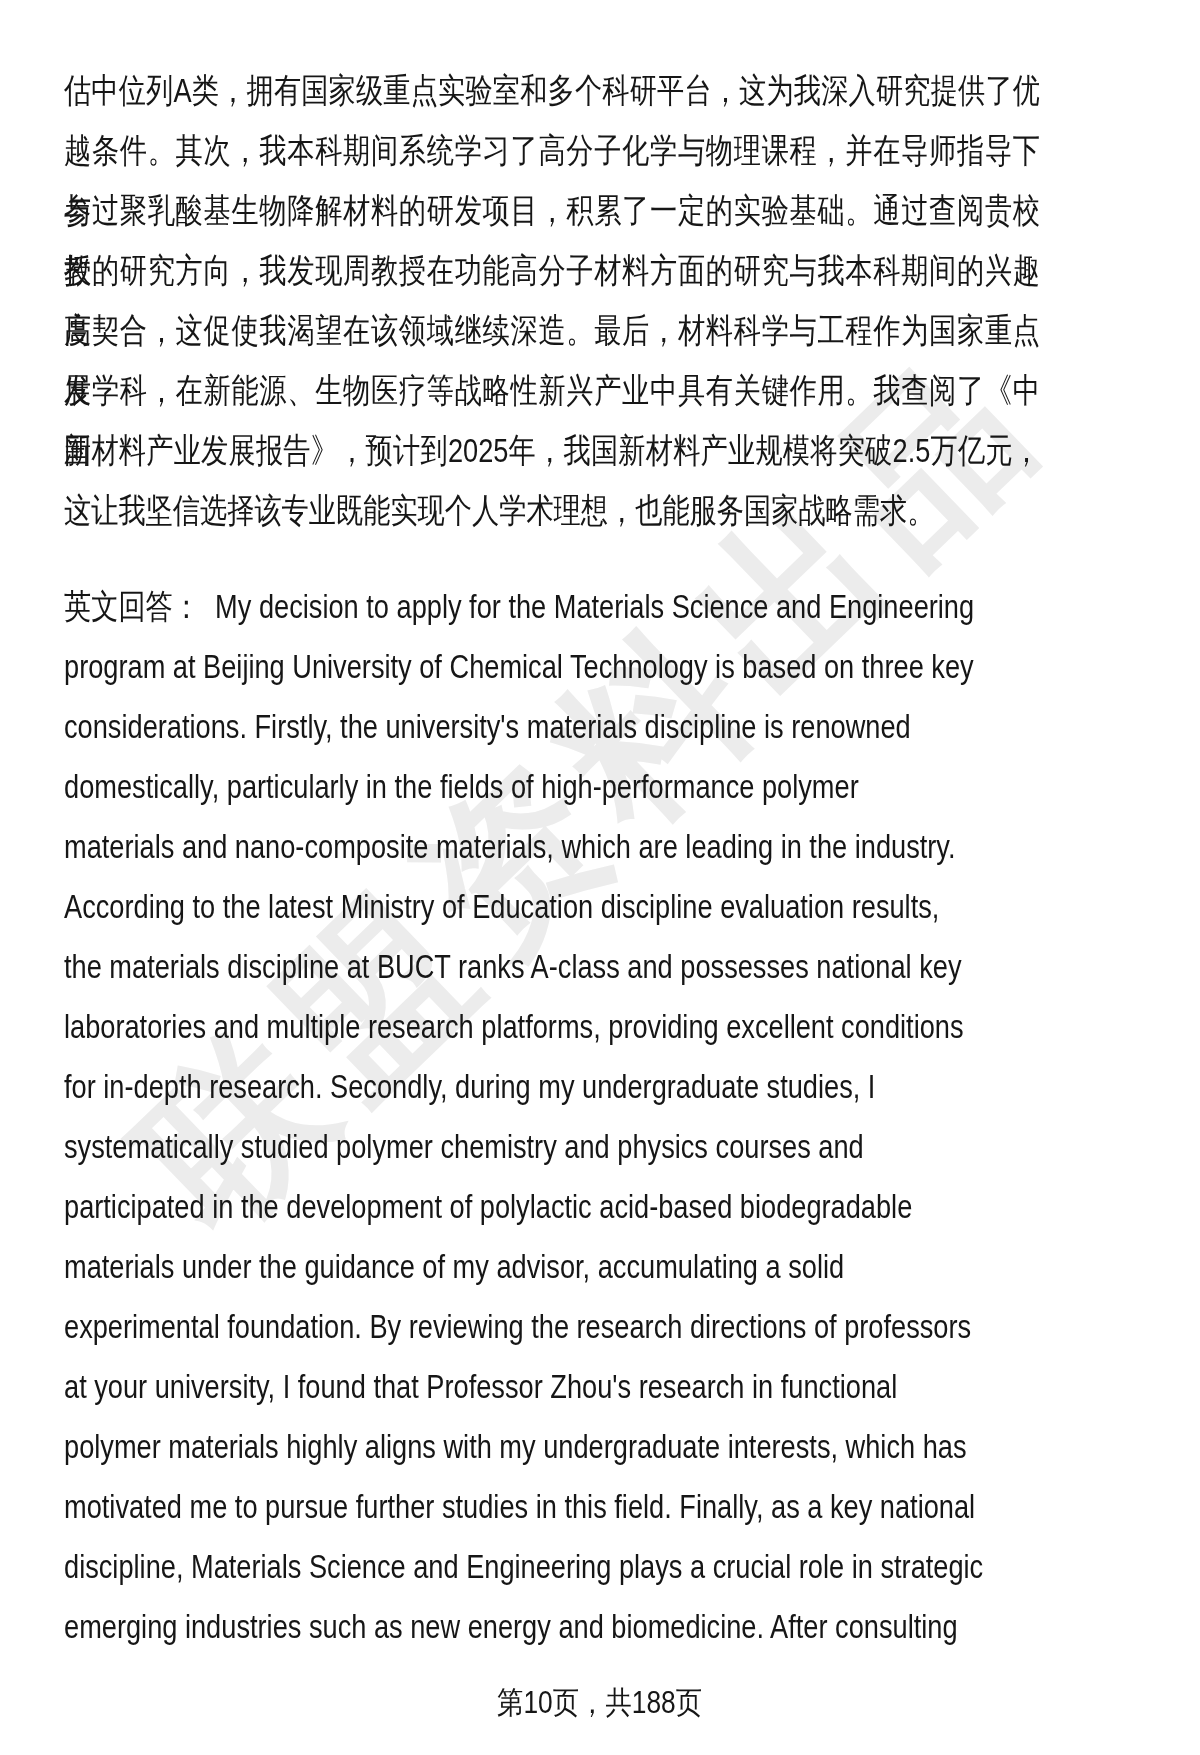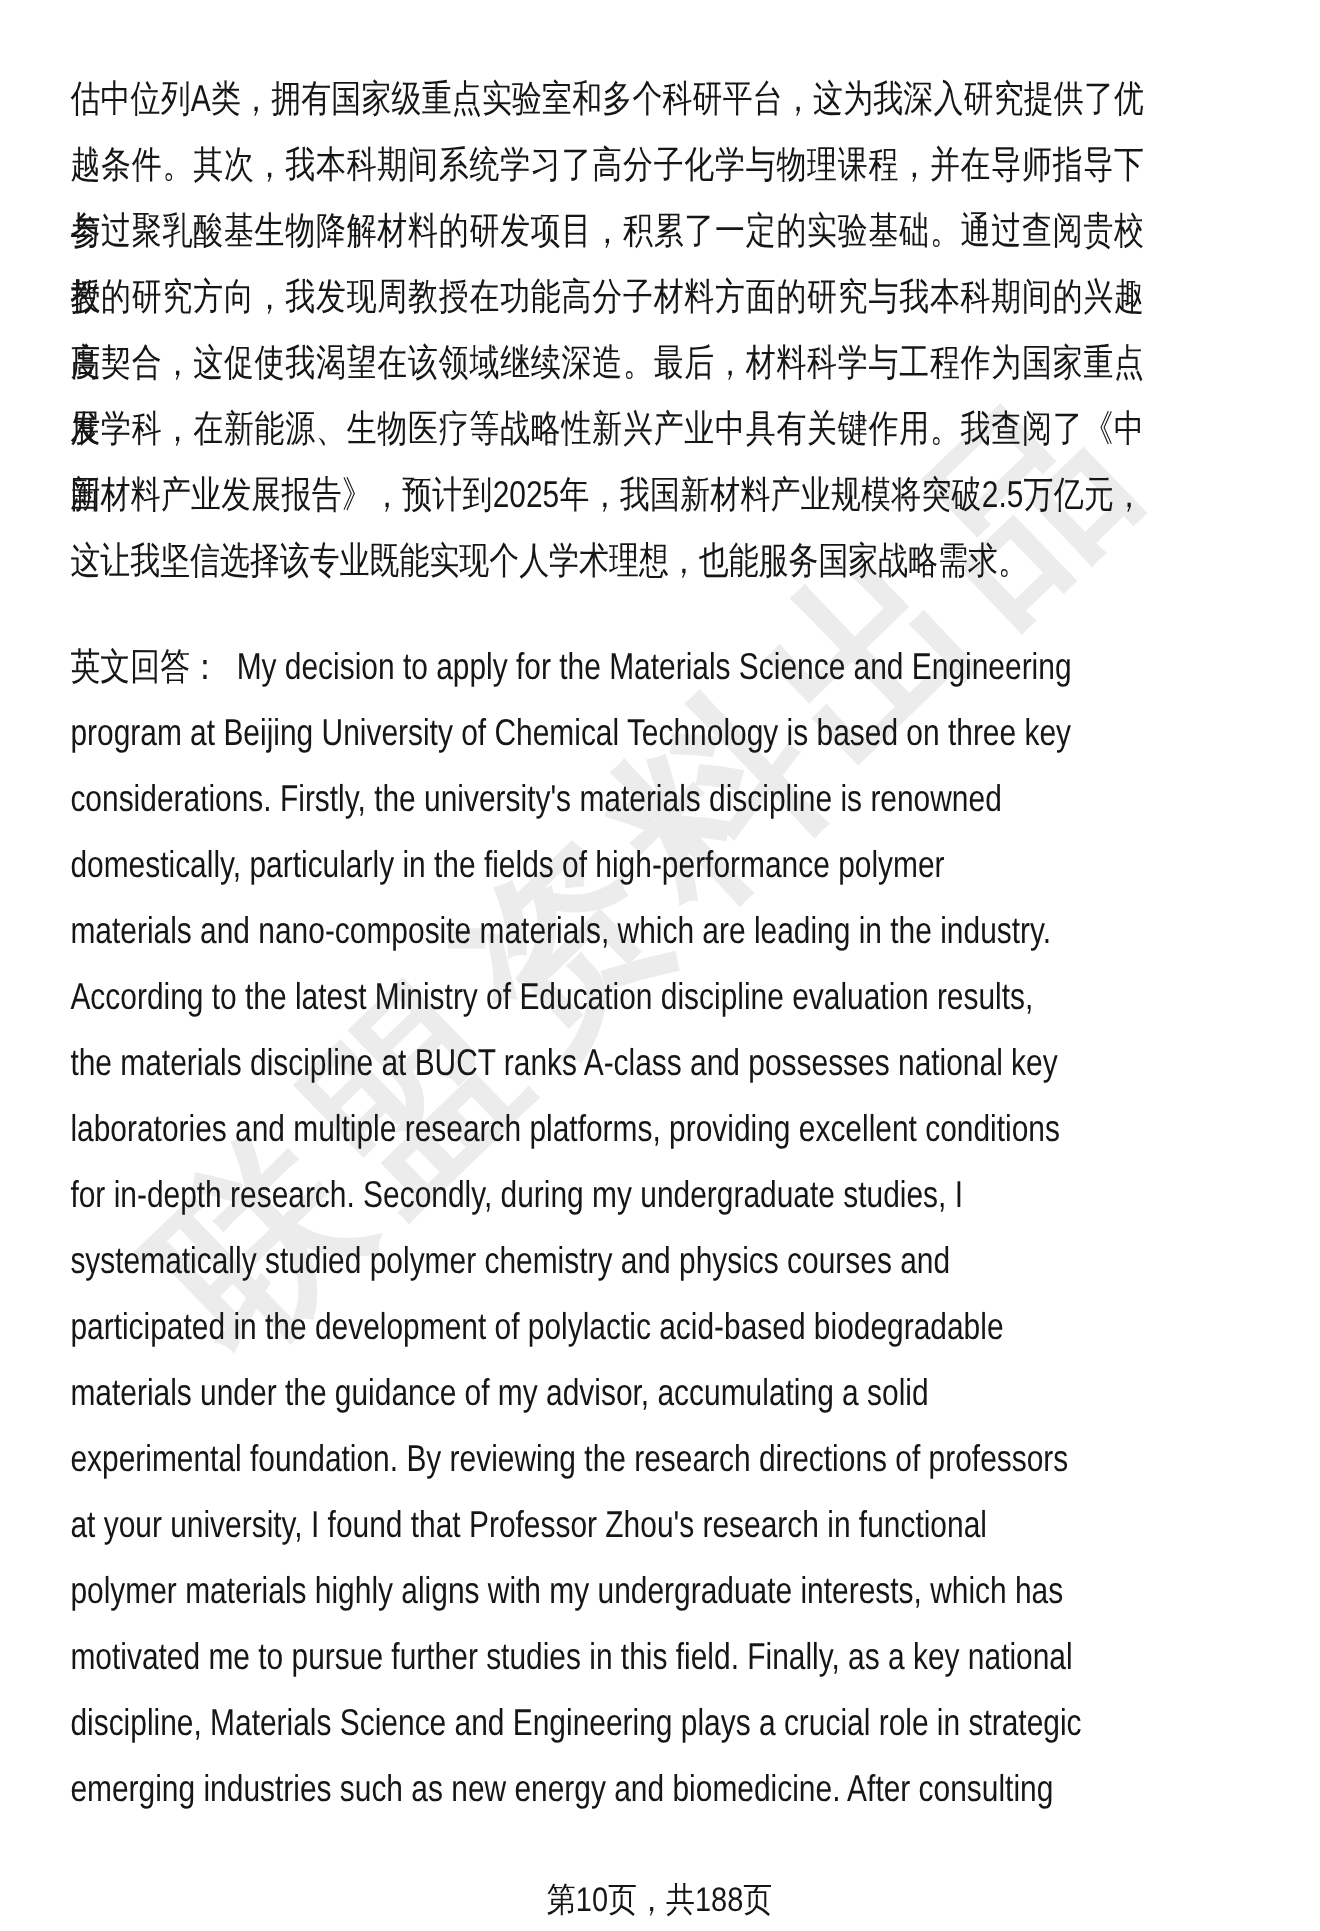--- a/index.html
+++ b/index.html
@@ -60,21 +60,20 @@
   }
   .footer {
     position: absolute;
     left: 0;
     top: 1682px;
     width: 1200px;
     text-align: center;
     font-size: 31px;
     line-height: 42px;
     z-index: 1;
-    margin-top: 24px;
   }
   .footer .footer-text {
     display: inline-block;
     transform: scaleX(0.85);
   }
 </style>
 </head>
 <body>
 
 <main class="page">

